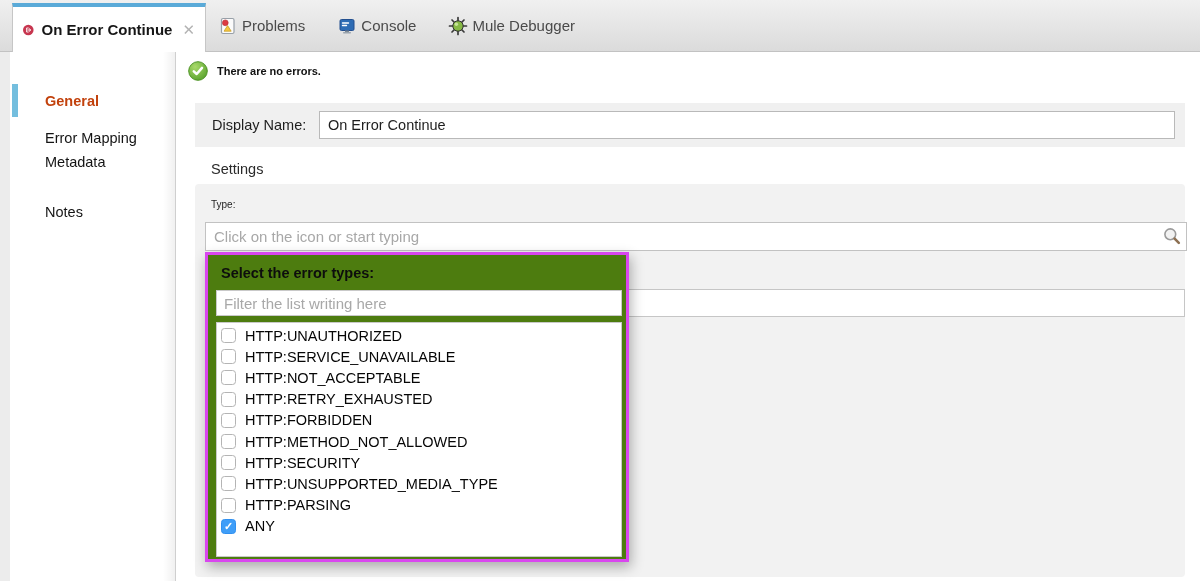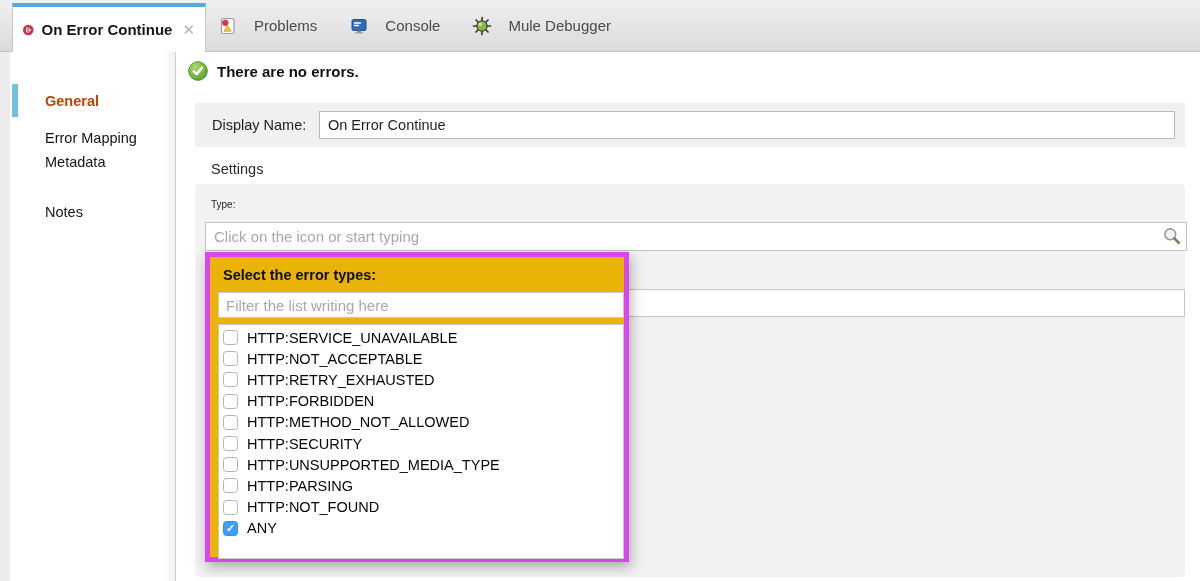--- a/index.html
+++ b/index.html
@@ -9,37 +9,37 @@
   
   .tabbar { position:absolute; top:0; left:0; right:0; height:52px;
             background:linear-gradient(#f0f0f0,#dbdbdb); border-bottom:1px solid #c2c2c2; }
   .tab-active { position:absolute; left:12px; top:3px; width:194px; height:49px; z-index:2;
             background:#fff; border-top:4px solid #5aaad8;
             border-left:1px solid #c6c6c6; border-right:1px solid #c6c6c6;
             display:flex; align-items:center; gap:8px; padding:0 10px; }
   .tab-active .tab-label { font-size:15px; font-weight:bold; color:#161616; white-space:nowrap; }
   .tab-close { font-size:15px; color:#b3b3b3; margin-left:2px; cursor:default; }
   .tabs-rest { position:absolute; left:218px; top:0; height:51px; display:flex; align-items:center; gap:32px; }
-  .tab { display:flex; align-items:center; gap:16px; font-size:15px; color:#4a4a4a; white-space:nowrap; }
+  .tab { display:flex; align-items:center; gap:4px; font-size:15px; color:#4a4a4a; white-space:nowrap; }
   .ticon { width:20px; height:20px; display:block; }
 
   
   .gutter { position:absolute; top:52px; left:0; width:10px; bottom:0; background:#ececec; }
   .sidebar { position:absolute; top:52px; left:10px; width:166px; bottom:0; background:#fff;
              border-right:1px solid #cfcfcf; }
   .sidebar::after { content:""; position:absolute; right:0; top:0; bottom:0; width:12px;
              background:linear-gradient(to right, rgba(0,0,0,0), rgba(0,0,0,0.06)); }
   .side-item { position:absolute; left:35px; font-size:14.5px; color:#141414; cursor:default; }
   .side-item.selected { color:#c2410c; font-weight:bold; }
   .sel-bar { position:absolute; left:2px; top:32px; width:6px; height:33px; background:#74bede; }
   .si-0 { top:41px; } .si-1 { top:78px; } .si-2 { top:102px;text-align:center; } .si-3 { top:152px; }
 
   
   .status { position:absolute; left:188px; top:61px; display:flex; align-items:center; gap:9px; }
-  .status-text { font-size:15px; font-weight:bold; color:#111; }
+  .status-text { font-size:11px; font-weight:bold; color:#111; }
 
   
   .display-box { position:absolute; left:195px; top:103px; width:990px; height:44px;
                  background:#f0f0f0; border-radius:0; }
   .dn-label { position:absolute; left:17px; top:14px; font-size:14.5px; color:#1e1e1e; }
   .dn-input { position:absolute; left:124px; top:8px; width:856px; height:28px;
               border:1px solid #b9b9b9; background:#fff; font-family:inherit;
               font-size:14.5px; color:#1e1e1e; padding:0 8px; }
 
   
@@ -50,21 +50,21 @@
   .type-wrap { position:absolute; left:205px; top:222px; width:982px; height:29px; }
   .type-input { width:100%; height:100%; border:1px solid #c2c2c2; background:#fff;
                 font-family:inherit; font-size:15px; color:#1e1e1e; padding:0 30px 0 8px; }
   .type-input::placeholder, .popup-filter::placeholder { color:#a8a8a8; opacity:1; }
   .type-search { position:absolute; right:5px; top:4px; width:20px; height:20px; cursor:pointer; }
   .hidden-input { position:absolute; left:205px; top:289px; width:980px; height:28px;
                   border:1px solid #c6c6c6; background:#fff; z-index:1; }
 
   
   .popup { position:absolute; left:205px; top:252px; width:424px; height:310px; z-index:5;
-           background:#eab308; border:5px solid #d946ef;
+           background:#4d7c0f; border:3px solid #d946ef;
            box-shadow:2px 5px 12px rgba(0,0,0,0.30);padding-left:12px; }
   .popup-title { position:absolute; left:13px; top:10px; font-size:14.5px; font-weight:bold; color:#0d0d0d; }
   .popup-filter { position:absolute; left:8px; top:35px; width:406px; height:26px;
                   border:1px solid #c9c9c9; background:#fff; font-family:inherit;
                   font-size:15px; color:#1e1e1e; padding:0 7px; }
   .popup-list { position:absolute; left:8px; top:67px; width:406px; height:235px;
                 background:#fff; border:1px solid #c9c9c9; overflow:hidden; padding-top:2px; }
   .opt-row { display:flex; align-items:center; height:21.2px; padding-left:4px; gap:9px; cursor:default; }
   .cbx { width:15px; height:15px; flex:none; border:1px solid #b4b4b4; border-radius:3.5px;
          background:#fff; display:flex; align-items:center; justify-content:center; }
@@ -158,20 +158,24 @@
     </svg>
   </div>
   <div class="hidden-input"></div>
 
   <div class="popup">
     <div class="popup-title">Select the error types:</div>
     <input class="popup-filter" type="text" placeholder="Filter the list writing here" style="">
     <div class="popup-list">
       <div class="opt-row">
         <span class="cbx"></span>
+        <span class="opt-label">HTTP:UNAUTHORIZED</span>
+      </div>
+      <div class="opt-row">
+        <span class="cbx"></span>
         <span class="opt-label">HTTP:SERVICE_UNAVAILABLE</span>
       </div>
       <div class="opt-row">
         <span class="cbx"></span>
         <span class="opt-label">HTTP:NOT_ACCEPTABLE</span>
       </div>
       <div class="opt-row">
         <span class="cbx"></span>
         <span class="opt-label">HTTP:RETRY_EXHAUSTED</span>
       </div>
@@ -187,24 +191,20 @@
         <span class="cbx"></span>
         <span class="opt-label">HTTP:SECURITY</span>
       </div>
       <div class="opt-row">
         <span class="cbx"></span>
         <span class="opt-label">HTTP:UNSUPPORTED_MEDIA_TYPE</span>
       </div>
       <div class="opt-row">
         <span class="cbx"></span>
         <span class="opt-label">HTTP:PARSING</span>
-      </div>
-      <div class="opt-row">
-        <span class="cbx"></span>
-        <span class="opt-label">HTTP:NOT_FOUND</span>
       </div>
       <div class="opt-row">
         <span class="cbx checked"></span>
         <span class="opt-label">ANY</span>
       </div>
     </div>
   </div>
 
 </div>
 

